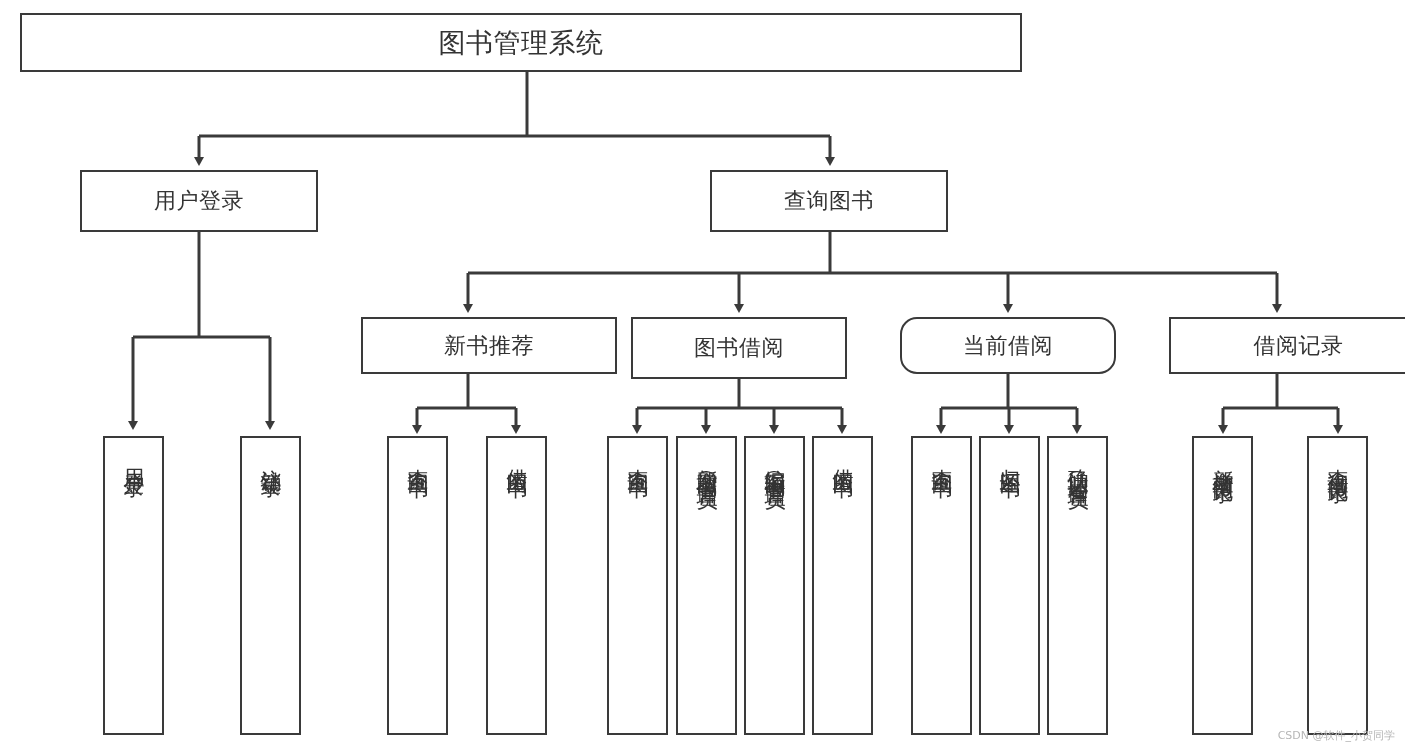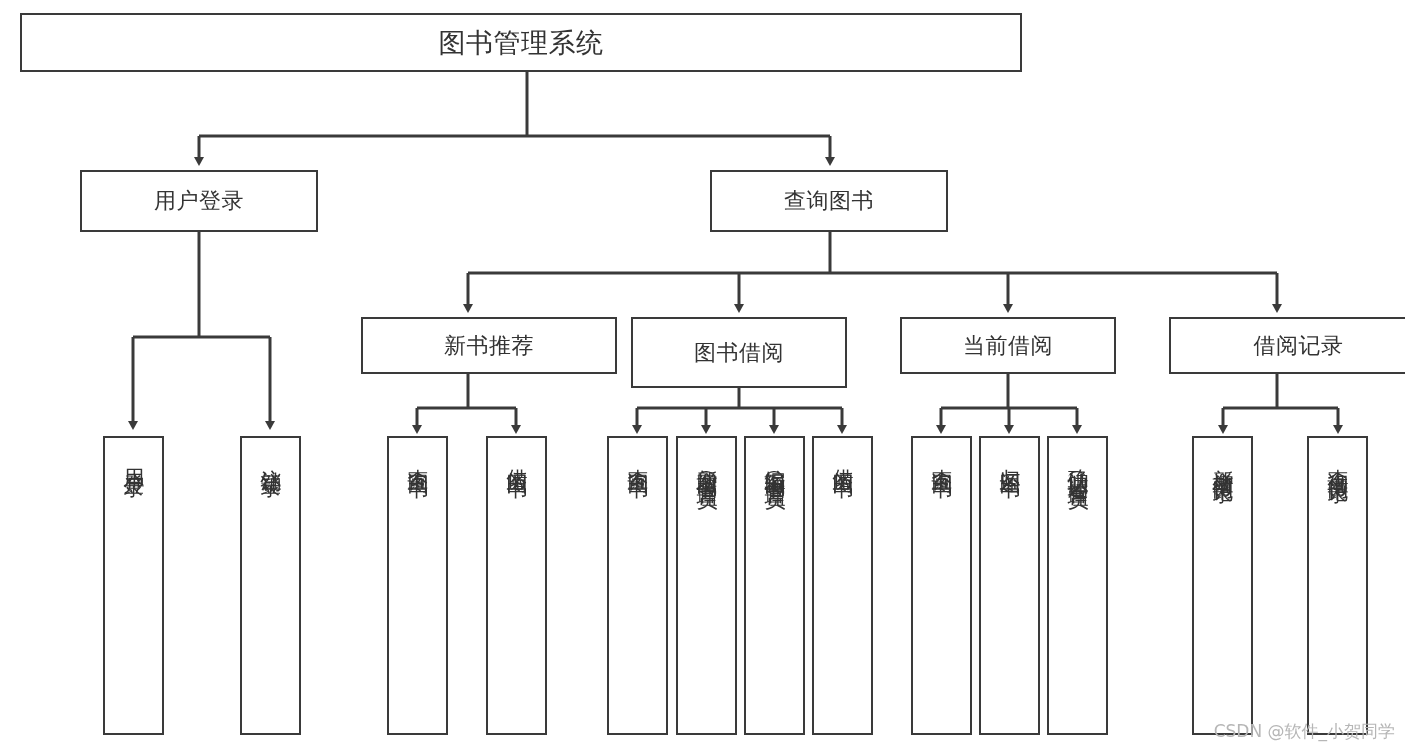--- a/index.html
+++ b/index.html
@@ -61,21 +61,21 @@
     text-orientation: upright;
     font-size: 21px;
     line-height: 1.0;
     letter-spacing: 3px;
     white-space: nowrap;
   }
   .watermark {
     position: absolute;
     right: 10px;
     bottom: 4px;
-    font-size: 17px;
+    font-size: 11px;
     color: #b6b6b6;
     white-space: nowrap;
     z-index: 3;
     font-family: "DejaVu Sans", "Liberation Sans", sans-serif;
   }
 </style>
 </head>
 <body>
 
 <div id="diagram-root">
@@ -140,25 +140,25 @@
   </div>
 
   <div class="node horiz" style="left:710px; top:170px; width:238px; height:62px;">
     <span class="node-label">查询图书</span>
   </div>
 
   <div class="node horiz" style="left:361px; top:317px; width:256px; height:57px;">
     <span class="node-label">新书推荐</span>
   </div>
 
-  <div class="node horiz" style="left:631px; top:317px; width:216px; height:71px;">
+  <div class="node horiz" style="left:631px; top:317px; width:216px; height:62px;">
     <span class="node-label">图书借阅</span>
   </div>
 
-  <div class="node horiz" style="left:900px; top:317px; width:216px; height:57px;">
+  <div class="node horiz" style="left:900px; top:317px; width:216px; height:57px;border-radius:17px;">
     <span class="node-label">当前借阅</span>
   </div>
 
   <div class="node horiz" style="left:1169px; top:317px; width:259px; height:57px;">
     <span class="node-label">借阅记录</span>
   </div>
 
   <div class="node vert" style="left:103px; top:436px; width:61px; height:299px;">
     <span class="node-label">用户登录</span>
   </div>

